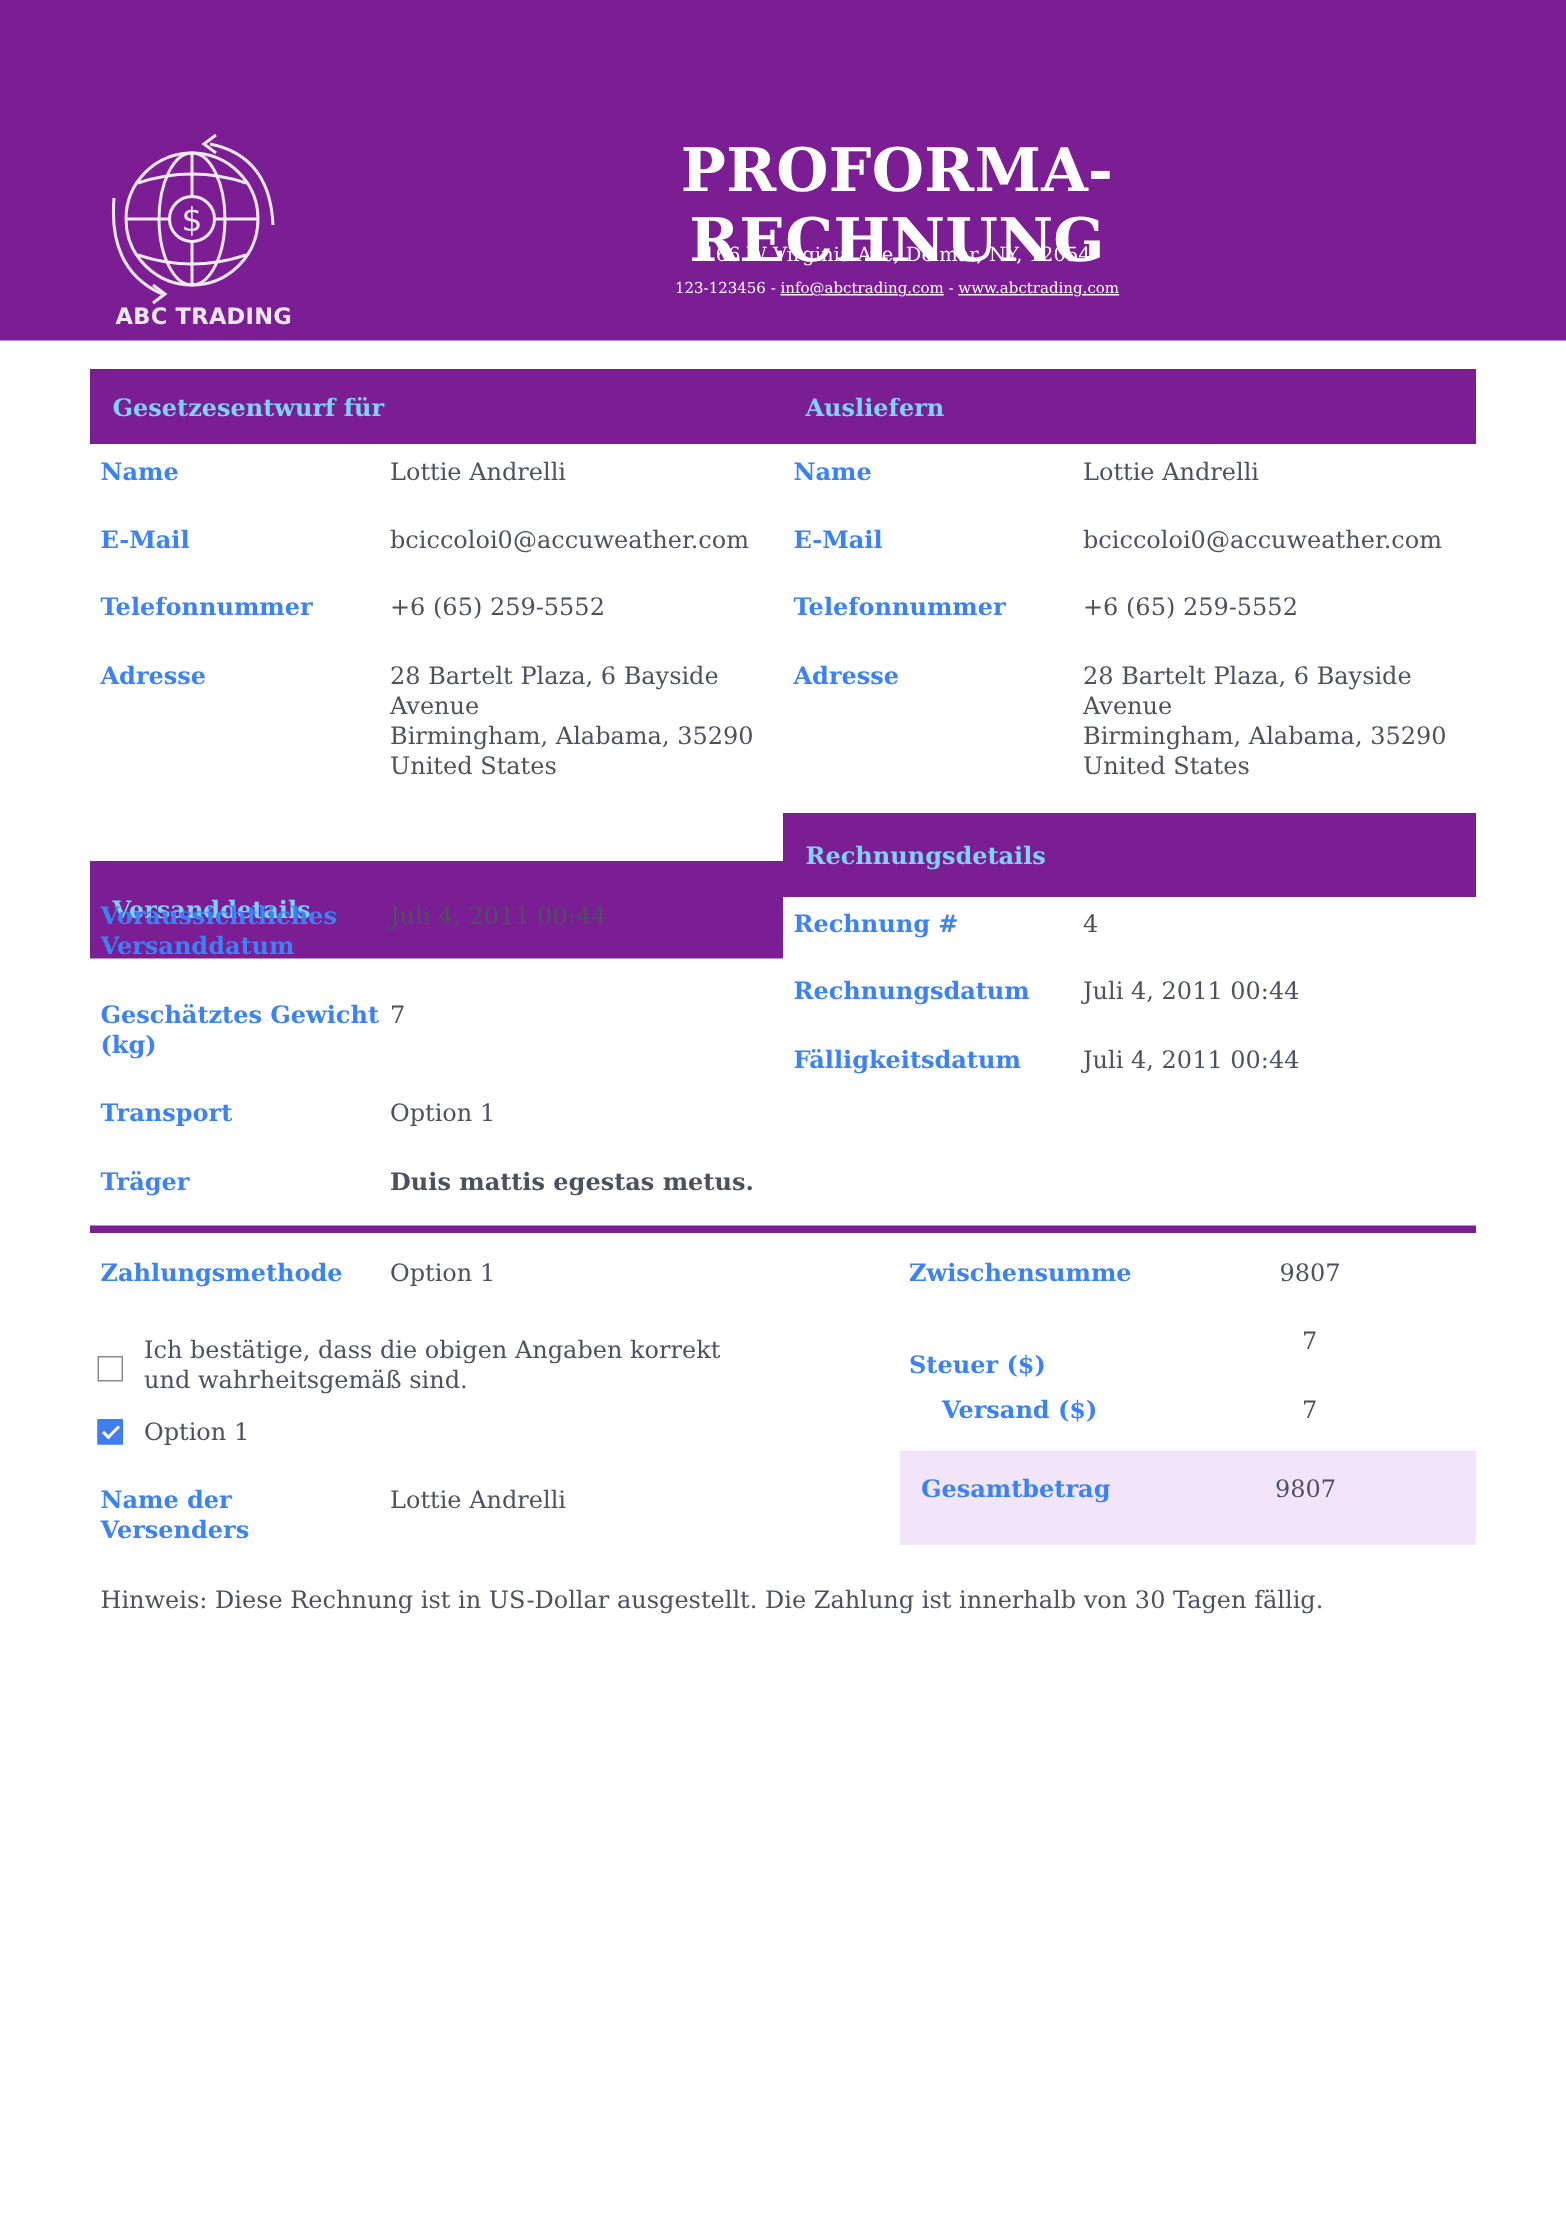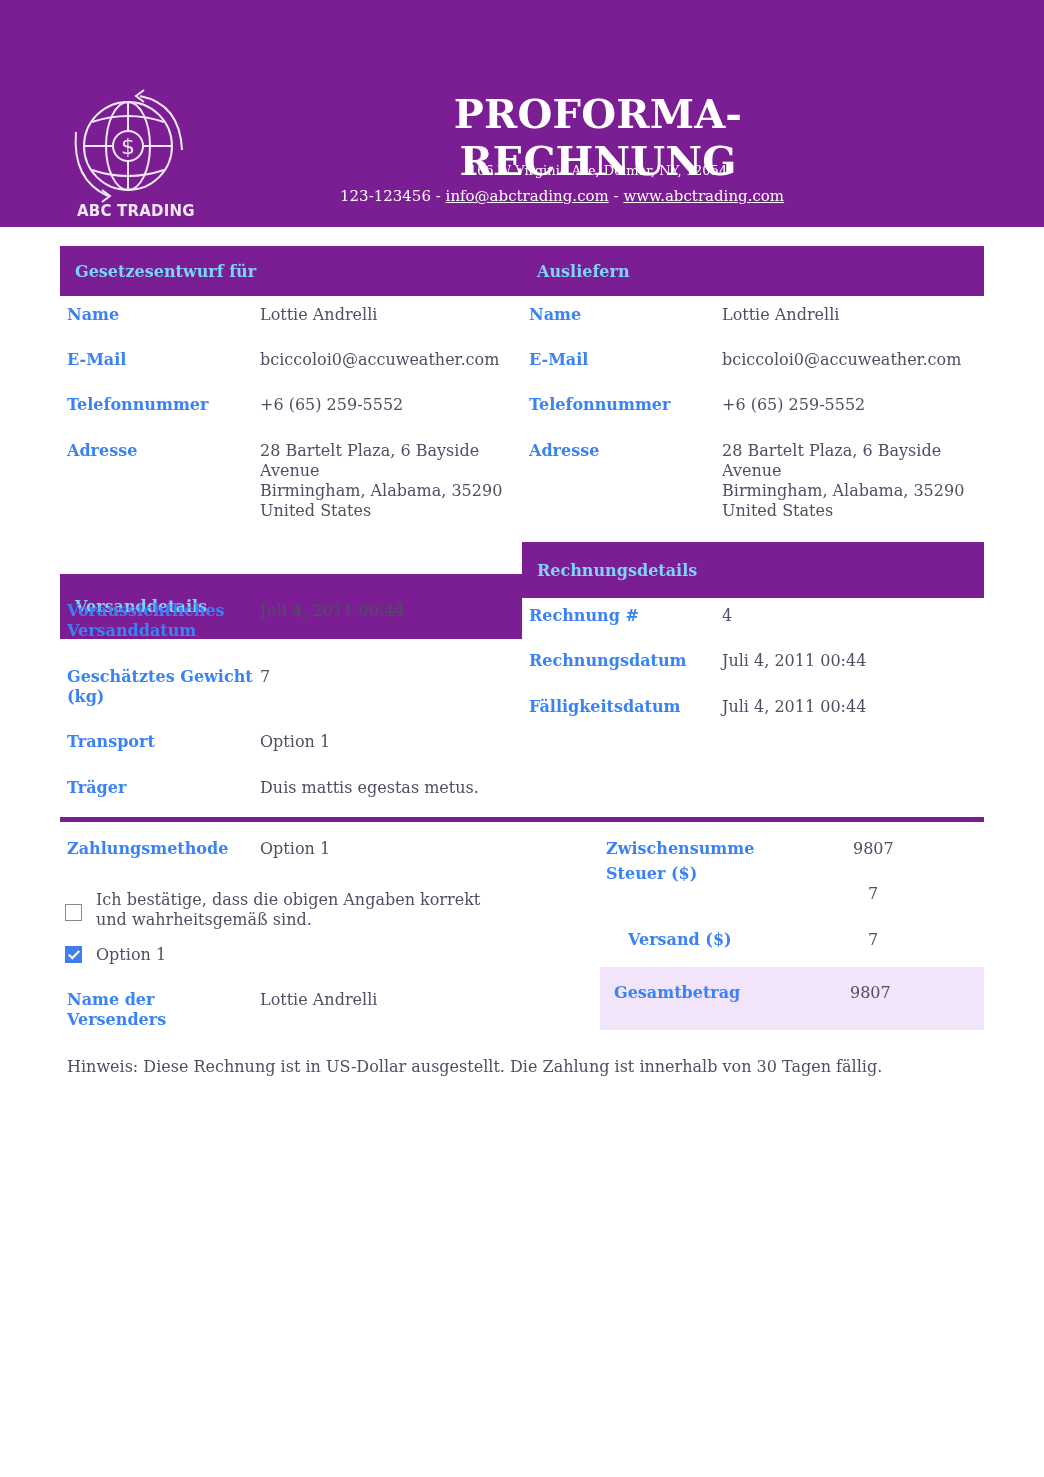--- a/index.html
+++ b/index.html
@@ -3,21 +3,21 @@
 <meta charset="utf-8">
 <style>
   * { box-sizing: border-box; margin: 0; padding: 0; }
   html, body { width: 1044px; height: 1477px; background: #ffffff; }
   body { font-family: "DejaVu Serif", serif; color: #1b1a33; position: relative; }
   .hdr { position: absolute; left: 0; top: 0; width: 1044px; height: 227px; background: #7b1e93; }
   .logo { position: absolute; left: 68px; top: 82px; width: 125px; height: 140px; }
   .logo-text { position: absolute; left: 77px; top: 202px; font-family: "DejaVu Sans", sans-serif; font-weight: bold; font-size: 15px; color: #f0e6f4; letter-spacing: 0.2px; }
   .title { position: absolute; left: 340px; top: 90px; width: 516px; text-align: center; font-family: "DejaVu Serif", serif; font-weight: bold; font-size: 40px; color: #ffffff; letter-spacing: 0.2px; }
   .addr { position: absolute; left: 340px; top: 163px; width: 516px; text-align: center; font-size: 13px; color: #ffffff; }
-  .contact { position: absolute; left: 340px; top: 187px; width: 516px; text-align: left; font-size: 15px; color: #ffffff; }
+  .contact { position: absolute; left: 340px; top: 187px; width: 516px; text-align: center; font-size: 10px; color: #ffffff; }
   .contact a { color: #ffffff; text-decoration: underline; }
   .bar { position: absolute; background: #7b1e93; color: #7dd3fc; font-weight: bold; font-size: 16px; padding-left: 15px; display: flex; align-items: center; }
   .lbl { position: absolute; font-weight: bold; font-size: 16px; color: #3b82f6; line-height: 20px; }
   .val { position: absolute; font-size: 16px; color: #4e4f63; line-height: 20px; }
   .rule { position: absolute; left: 60px; top: 817px; width: 924px; height: 5px; background: #7b1e93; }
   .cb { position: absolute; width: 17px; height: 17px; border: 1px solid #8a8a8a; background: #fff; }
   .cb.checked { background: #3f7df0; border-color: #3f7df0; }
   .cb.checked::after { content: ""; position: absolute; left: 5px; top: 1px; width: 4px; height: 9px; border: solid #fff; border-width: 0 2px 2px 0; transform: rotate(45deg); }
   .totalbox { position: absolute; left: 600px; top: 967px; width: 384px; height: 63px; background: #f2e5f9; }
   .note { position: absolute; left: 67px; top: 1057px; font-size: 16px; color: #4e4f63; }
@@ -88,21 +88,21 @@
 </div>
 <div class="val" style="left:260px;top:601px;">Juli 4, 2011 00:44</div>
 <div class="lbl" style="left:67px;top:667px;">
   <div>Geschätztes Gewicht</div>
   <div>(kg)</div>
 </div>
 <div class="val" style="left:260px;top:667px;">7</div>
 <div class="lbl" style="left:67px;top:732px;text-align:center;">Transport</div>
 <div class="val" style="left:260px;top:732px;">Option 1</div>
 <div class="lbl" style="left:67px;top:778px;">Träger</div>
-<div class="val" style="left:260px;top:778px;">Duis mattis egestas metus.</div>
+<div class="val" style="left:260px;top:778px;font-weight:bold;">Duis mattis egestas metus.</div>
 
 <div class="lbl" style="left:529px;top:606px;">Rechnung #</div>
 <div class="val" style="left:722px;top:606px;">4</div>
 <div class="lbl" style="left:529px;top:651px;">Rechnungsdatum</div>
 <div class="val" style="left:722px;top:651px;">Juli 4, 2011 00:44</div>
 <div class="lbl" style="left:529px;top:697px;">Fälligkeitsdatum</div>
 <div class="val" style="left:722px;top:697px;">Juli 4, 2011 00:44</div>
 
 <div class="rule"></div>
 
@@ -118,21 +118,21 @@
 <div class="val" style="left:96px;top:945px;">Option 1</div>
 
 <div class="lbl" style="left:67px;top:990px;">
   <div>Name der</div>
   <div>Versenders</div>
 </div>
 <div class="val" style="left:260px;top:990px;">Lottie Andrelli</div>
 
 <div class="lbl" style="left:606px;top:839px;">Zwischensumme</div>
 <div class="val" style="left:853px;top:839px;">9807</div>
-<div class="lbl" style="left:606px;top:864px;">Steuer ($)</div>
+<div class="lbl" style="left:606px;top:900px;">Steuer ($)</div>
 <div class="val" style="left:868px;top:884px;">7</div>
 <div class="lbl" style="left:628px;top:930px;">Versand ($)</div>
 <div class="val" style="left:868px;top:930px;">7</div>
 <div class="totalbox"></div>
 <div class="lbl" style="left:614px;top:983px;">Gesamtbetrag</div>
 <div class="val" style="left:850px;top:983px;">9807</div>
 
 <div class="note">Hinweis: Diese Rechnung ist in US-Dollar ausgestellt. Die Zahlung ist innerhalb von 30 Tagen fällig.</div>
 
 </body></html>

